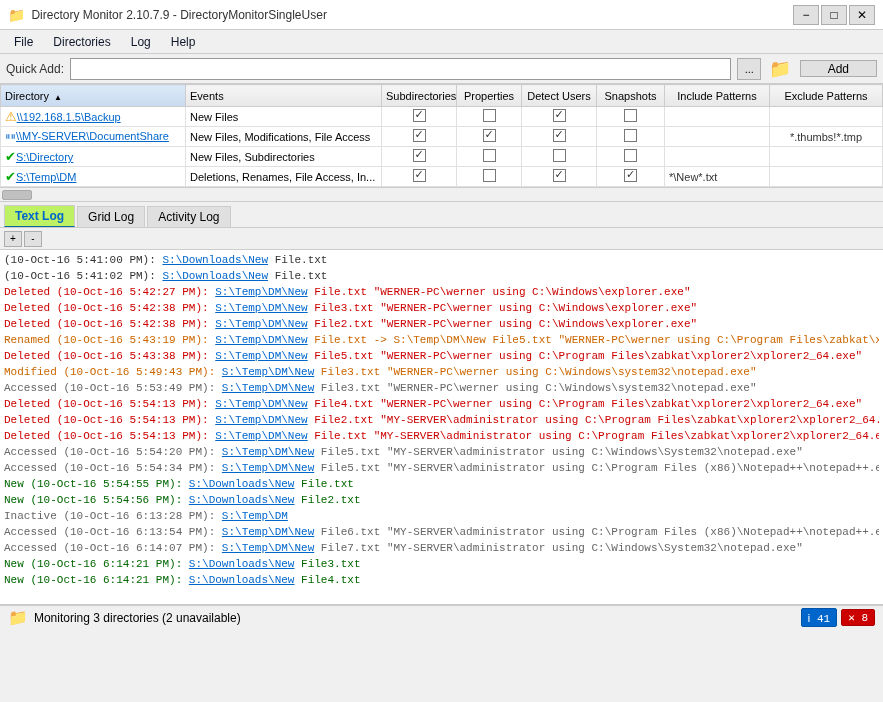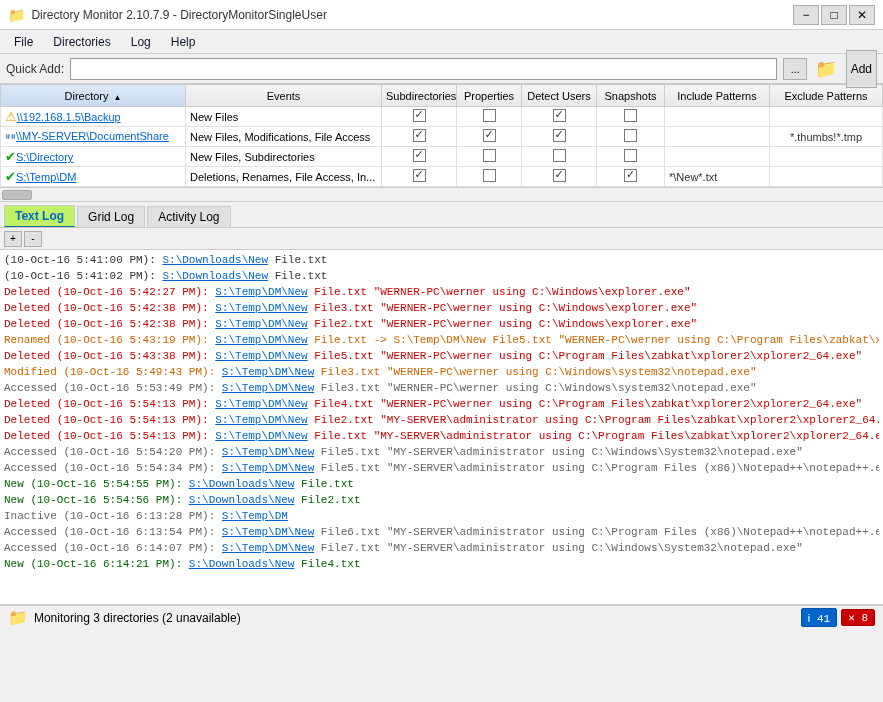--- a/index.html
+++ b/index.html
@@ -18,21 +18,21 @@
     
     #quickadd { background: #f0f0f0; border-bottom: 1px solid #ccc; display: flex; align-items: center; height: 30px; padding: 2px 6px; gap: 6px; }
     #quickadd-label { font-size: 12px; color: #333; white-space: nowrap; }
     #quickadd-input { flex: 1; height: 22px; border: 1px solid #999; padding: 2px 4px; font-size: 12px; background: white; }
     #quickadd-browse { width: 24px; height: 22px; border: 1px solid #adadad; background: #e1e1e1; cursor: pointer; display: flex; align-items: center; justify-content: center; font-size: 14px; }
     #quickadd-add { height: 22px; padding: 0 12px; border: 1px solid #adadad; background: #e1e1e1; cursor: pointer; font-size: 12px; }
 
     
     #dir-table-container { background: white; border-bottom: 1px solid #ccc; overflow: hidden; }
     #dir-table { width: 100%; border-collapse: collapse; table-layout: fixed; }
-    #dir-table th { background: linear-gradient(to bottom, #f5f5f5, #e8e8e8); border: 1px solid #ccc; padding: 2px 4px; font-size: 11px; font-weight: normal; text-align: center; height: 22px; }
+    #dir-table th { background: linear-gradient(to bottom, #f5f5f5, #e8e8e8); border: 1px solid #ccc; padding: 2px 4px; font-size: 11px; font-weight: normal; text-align: left; height: 22px; }
     #dir-table th.sorted { background: linear-gradient(to bottom, #dce9f7, #c8daf0); }
     #dir-table td { border: 1px solid #e0e0e0; padding: 1px 4px; font-size: 11px; height: 20px; overflow: hidden; white-space: nowrap; }
     .col-dir { width: 185px; }
     .checkbox { width: 13px; height: 13px; border: 1px solid #777; background: white; display: inline-block; position: relative; }
     .checkbox.checked::after { content: '✓'; position: absolute; top: -2px; left: 1px; font-size: 11px; color: #333; }
     .status-warn { color: #e8a000; font-size: 13px; }
     .status-blue { color: #4a90d9; font-size: 13px; }
     .status-red { color: #cc0000; font-size: 13px; }
     .status-green { color: #00aa00; font-size: 13px; }
     .dir-path { color: #0066cc; text-decoration: underline; cursor: pointer; }
@@ -80,21 +80,21 @@
   <span class="menu-item">Directories</span>
   <span class="menu-item">Log</span>
   <span class="menu-item">Help</span>
 </div>
 
 <div id="quickadd">
   <span id="quickadd-label">Quick Add:</span>
   <input id="quickadd-input" type="text" style="flex: 1 1 0%; height: 22px; border: 1px solid rgb(153, 153, 153); padding: 2px 4px; font-size: 12px;">
   <button id="quickadd-browse" style="width:24px; height:22px; border:1px solid #adadad; background:#e1e1e1; cursor:pointer; font-size:11px;">...</button>
   <span style="font-size:18px; color:#e8a000; margin: 0 2px;">📁</span>
-  <button id="quickadd-add" style="height:38px; padding:0 4px; border:1px solid #adadad; background:#e1e1e1; cursor:pointer; font-size:12px;">Add</button>
+  <button id="quickadd-add" style="height:17px; padding:0 27px; border:1px solid #adadad; background:#e1e1e1; cursor:pointer; font-size:12px;">Add</button>
 </div>
 
 <div id="dir-table-container">
   <table id="dir-table">
     <colgroup>
       <col style="width:185px">
       <col style="width:196px">
       <col style="width:75px">
       <col style="width:65px">
       <col style="width:75px">
@@ -195,20 +195,21 @@
     <div class="log-line" style="color: rgb(204, 0, 0);"><span>Deleted (10-Oct-16 5:54:13 PM): </span><span class="log-link">S:\Temp\DM\New</span><span> File4.txt "WERNER-PC\werner using C:\Program Files\zabkat\xplorer2\xplorer2_64.exe"</span></div>
     <div class="log-line" style="color: rgb(204, 0, 0);"><span>Deleted (10-Oct-16 5:54:13 PM): </span><span class="log-link">S:\Temp\DM\New</span><span> File2.txt "MY-SERVER\administrator using C:\Program Files\zabkat\xplorer2\xplorer2_64.exe"</span></div>
     <div class="log-line" style="color: rgb(204, 0, 0);"><span>Deleted (10-Oct-16 5:54:13 PM): </span><span class="log-link">S:\Temp\DM\New</span><span> File.txt "MY-SERVER\administrator using C:\Program Files\zabkat\xplorer2\xplorer2_64.exe"</span></div>
     <div class="log-line" style="color: rgb(102, 102, 102);"><span>Accessed (10-Oct-16 5:54:20 PM): </span><span class="log-link">S:\Temp\DM\New</span><span> File5.txt "MY-SERVER\administrator using C:\Windows\System32\notepad.exe"</span></div>
     <div class="log-line" style="color: rgb(102, 102, 102);"><span>Accessed (10-Oct-16 5:54:34 PM): </span><span class="log-link">S:\Temp\DM\New</span><span> File5.txt "MY-SERVER\administrator using C:\Program Files (x86)\Notepad++\notepad++.exe"</span></div>
     <div class="log-line" style="color: rgb(0, 102, 0);"><span>New (10-Oct-16 5:54:55 PM): </span><span class="log-link">S:\Downloads\New</span><span> File.txt</span></div>
     <div class="log-line" style="color: rgb(0, 102, 0);"><span>New (10-Oct-16 5:54:56 PM): </span><span class="log-link">S:\Downloads\New</span><span> File2.txt</span></div>
     <div class="log-line" style="color: rgb(102, 102, 102);"><span>Inactive (10-Oct-16 6:13:28 PM): </span><span class="log-link">S:\Temp\DM</span><span></span></div>
     <div class="log-line" style="color: rgb(102, 102, 102);"><span>Accessed (10-Oct-16 6:13:54 PM): </span><span class="log-link">S:\Temp\DM\New</span><span> File6.txt "MY-SERVER\administrator using C:\Program Files (x86)\Notepad++\notepad++.exe"</span></div>
     <div class="log-line" style="color: rgb(102, 102, 102);"><span>Accessed (10-Oct-16 6:14:07 PM): </span><span class="log-link">S:\Temp\DM\New</span><span> File7.txt "MY-SERVER\administrator using C:\Windows\System32\notepad.exe"</span></div>
+    <div class="log-line" style="color: rgb(0, 102, 0);"><span>New (10-Oct-16 6:14:21 PM): </span><span class="log-link">S:\Downloads\New</span><span> File3.txt</span></div>
     <div class="log-line" style="color: rgb(0, 102, 0);"><span>New (10-Oct-16 6:14:21 PM): </span><span class="log-link">S:\Downloads\New</span><span> File4.txt</span></div>
     <div class="log-line" style="color: rgb(0, 102, 0);"></div>
   </div>
 
 <div id="statusbar" style="background:#f0f0f0; border-top:1px solid #ccc; display:flex; align-items:center; justify-content:space-between; height:24px; padding:0 8px;">
   <div style="display:flex; align-items:center; gap:6px;">
     <span style="font-size:16px; color:#e8a000;">📁</span>
     <span>Monitoring 3 directories (2 unavailable)</span>
   </div>
   <div style="display:flex; align-items:center; gap:4px;">

